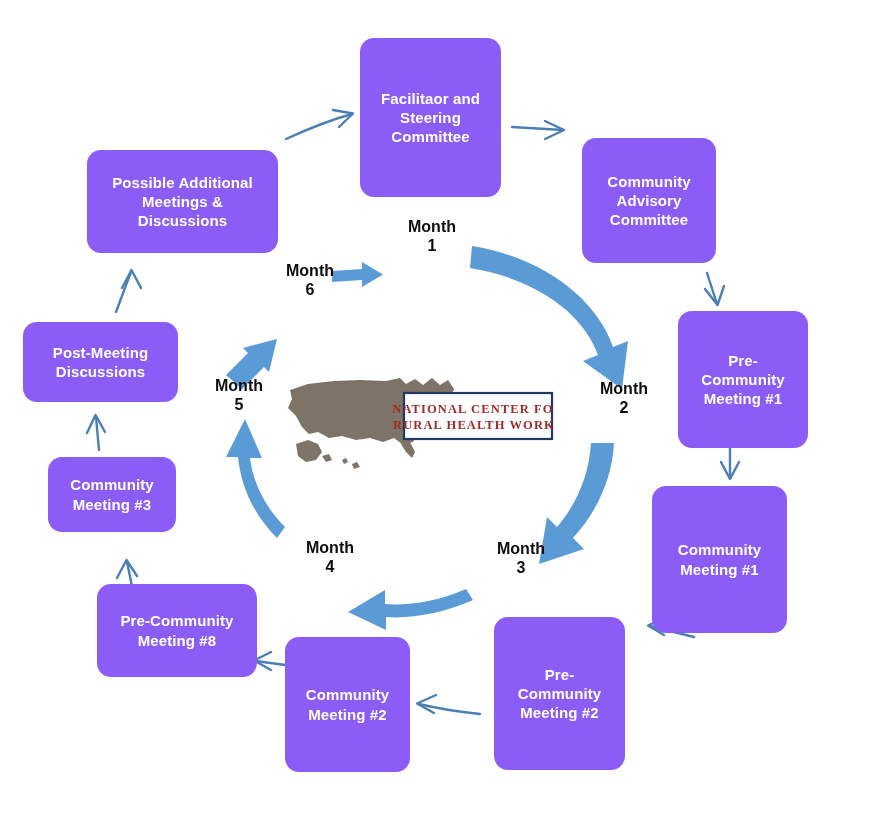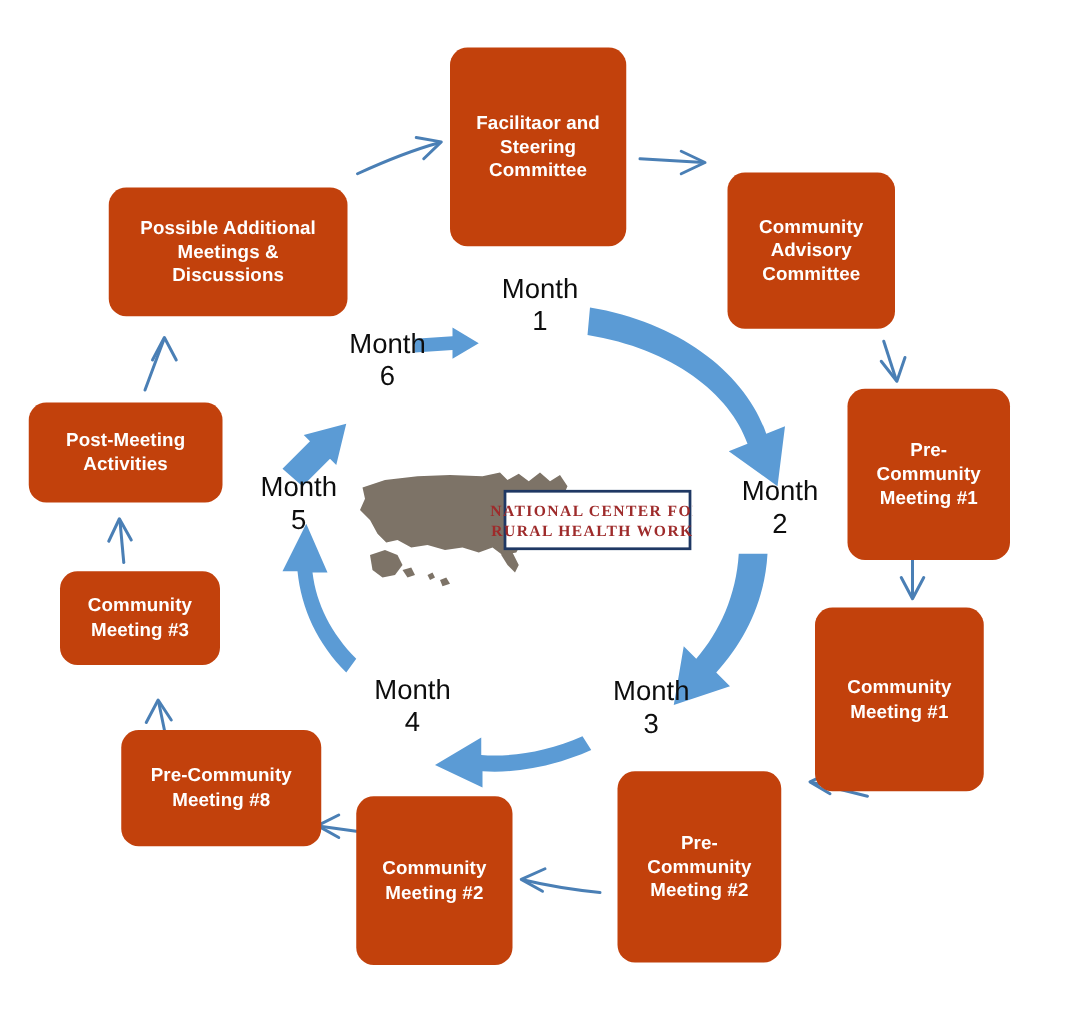--- a/index.html
+++ b/index.html
@@ -1,46 +1,46 @@
 <!DOCTYPE html>
 <html><head>
 <meta charset="utf-8">
 <style>
   html,body{margin:0;padding:0;background:#ffffff;}
   body{font-family:"Liberation Sans","DejaVu Sans",sans-serif;}
   #canvas{position:relative;width:871px;height:829px;background:#ffffff;overflow:hidden;}
 
   .node{
     position:absolute;
-    background:#c2410c;
+    background:#8b5cf6;
     border-radius:14px;
     color:#ffffff;
     display:flex;
     align-items:center;
     justify-content:center;
     text-align:center;
     font-family:"Liberation Sans","DejaVu Sans",sans-serif;
     font-weight:bold;
     font-size:15px;
     line-height:1.28;
     padding:4px 8px;
     box-sizing:border-box;
     letter-spacing:.1px;
   }
   .node span{display:block;white-space:pre-line;}
 
   .month{
     position:absolute;
     color:#0d0d0d;
     font-family:"Liberation Sans","DejaVu Sans",sans-serif;
-    font-size:22px;
+    font-size:16px;
     line-height:1.16;
     text-align:center;
     white-space:pre-line;
-    font-weight:normal;
+    font-weight:bold;
   }
 
   svg.overlay{position:absolute;left:0;top:0;width:871px;height:829px;pointer-events:none;}
 
   
   #logo{position:absolute;left:282px;top:372px;width:272px;height:105px;}
   #logo svg{display:block;}
 </style>
 </head>
 <body>
@@ -229,21 +229,21 @@
 Meeting #8</span>
   </div>
 
   <div class="node" style="left:48px;top:457px;width:128px;height:75px;">
     <span>Community
 Meeting #3</span>
   </div>
 
   <div class="node" style="left:23px;top:322px;width:155px;height:80px;">
     <span>Post-Meeting
-Activities</span>
+Discussions</span>
   </div>
 
   <div class="node" style="left:87px;top:150px;width:191px;height:103px;text-align:center;">
     <span>Possible Additional
 Meetings &amp;
 Discussions</span>
   </div>
 
 </div>
 

